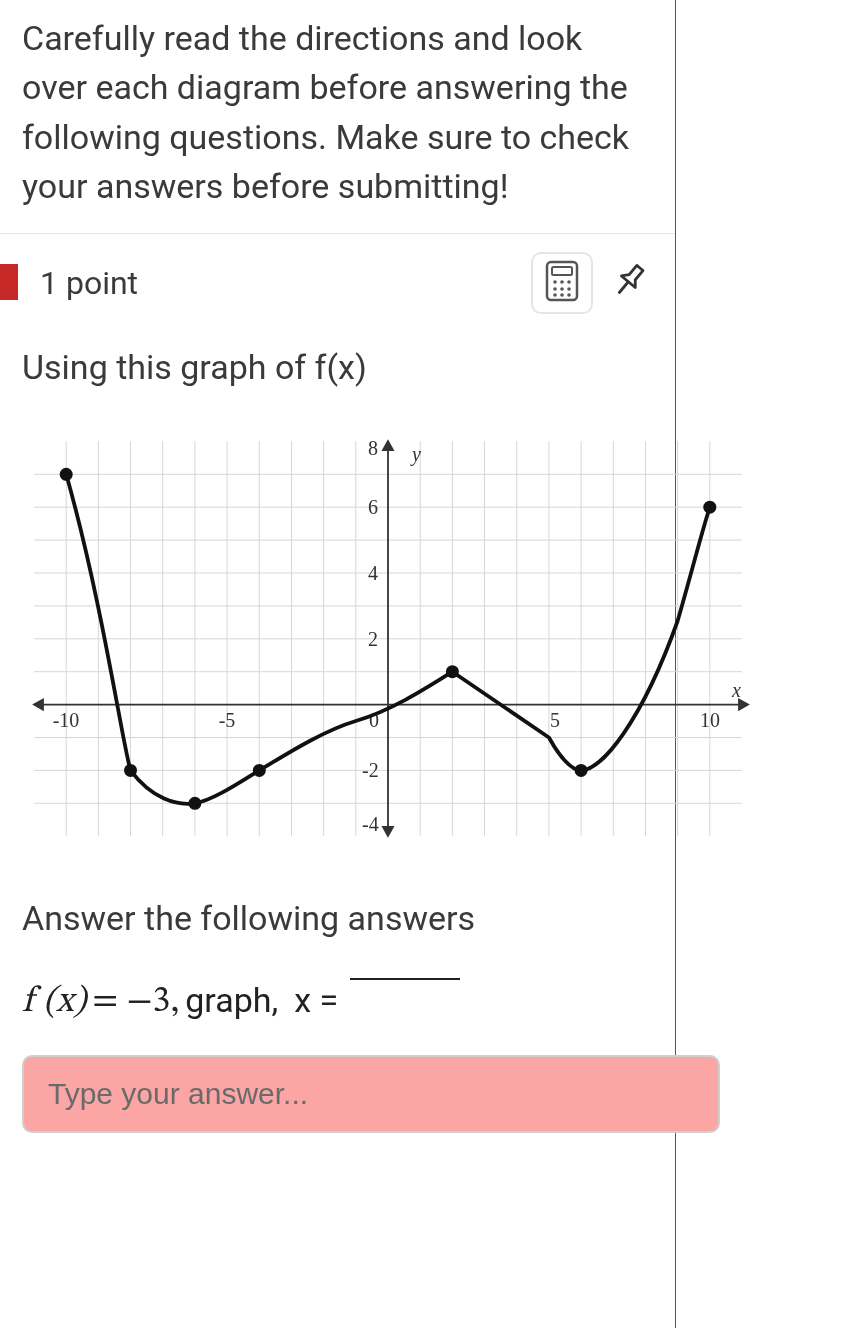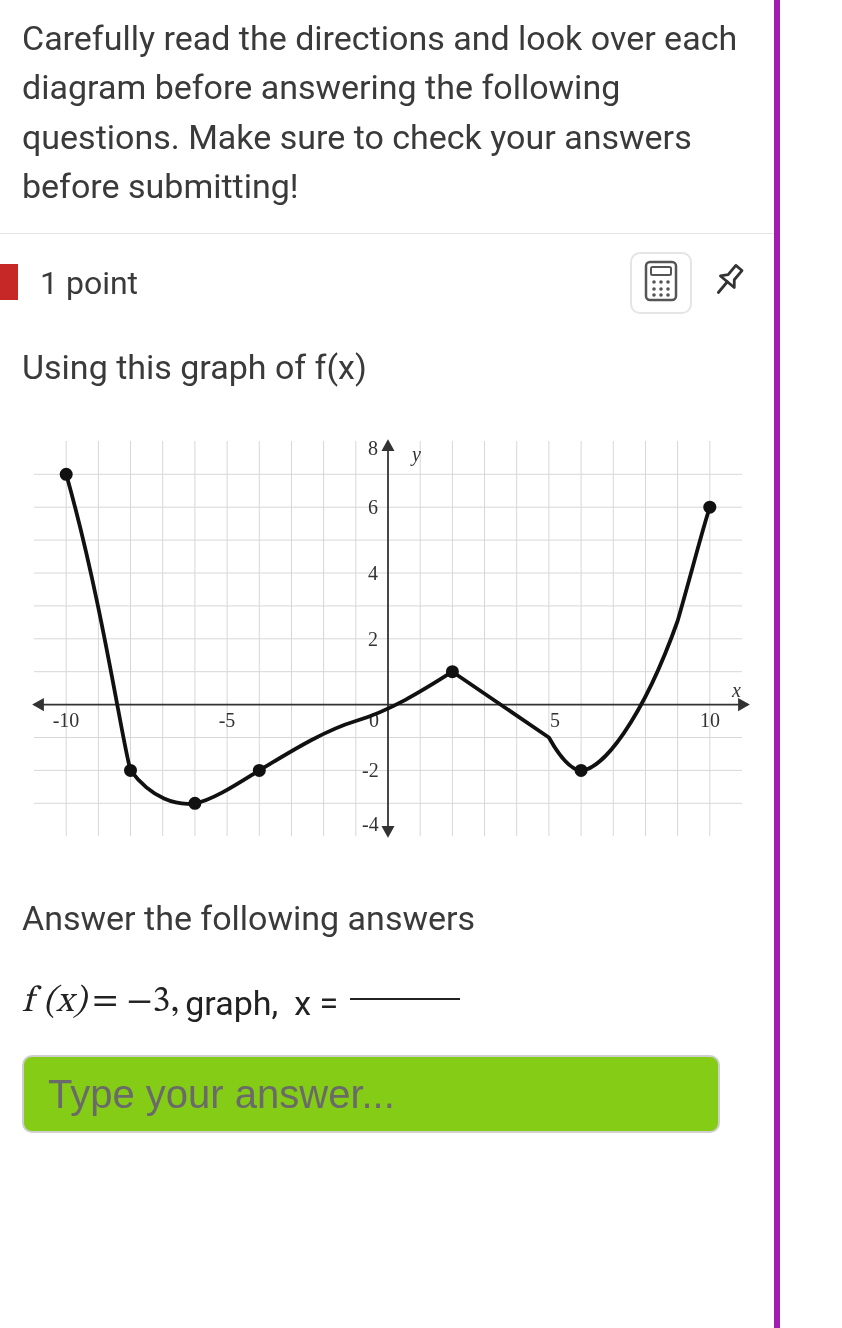--- a/index.html
+++ b/index.html
@@ -5,22 +5,22 @@
   * { box-sizing: border-box; margin: 0; padding: 0; }
   body {
     font-family: -apple-system, BlinkMacSystemFont, "Segoe UI", Roboto, "Helvetica Neue", Arial, sans-serif;
     background: #fff;
     width: 842px;
     height: 1328px;
     position: relative;
     color: #3a3a3a;
   }
   .container {
-    width: 780px;
-    border-right: 6px solid #a21caf;
+    width: 676px;
+    border-right: 1px solid #a21caf;
     min-height: 1328px;
     position: relative;
   }
   .directions {
     padding: 14px 22px 22px 22px;
     font-size: 34px;
     line-height: 1.45;
     color: #3a3a3a;
     border-bottom: 1px solid #e5e5e5;
   }
@@ -89,21 +89,21 @@
   }
   .graph-svg {
     width: 100%;
     height: 100%;
   }
   .eq-row {
     font-size: 34px;
     margin-top: 36px;
     margin-bottom: 30px;
     display: flex;
-    align-items: center;
+    align-items: flex-start;
     gap: 6px;
     color: #222;
   }
   .eq-row .math {
     font-family: "Cambria Math", "STIX Two Math", Georgia, serif;
     font-style: italic;
     font-size: 36px;
   }
   .eq-row .mathn {
     font-family: "Cambria Math", "STIX Two Math", Georgia, serif;
@@ -118,24 +118,24 @@
     margin-left: 6px;
     position: relative;
     top: -6px;
   }
   .answer-input {
     width: 698px;
     height: 78px;
     border: 2px solid #cfcfcf;
     border-radius: 10px;
     padding: 7px 24px;
-    font-size: 40px;
+    font-size: 30px;
     color: #333;
     outline: none;
-    background: #84cc16;
+    background: #fca5a5;
   }
   .answer-input::placeholder {
     color: #6a6a6a;
   }
 </style>
 </head>
 <body>
 
 <div class="container">
   <div class="directions">Carefully read the directions and look over each diagram before answering the following questions. Make sure to check your answers before submitting!</div>

